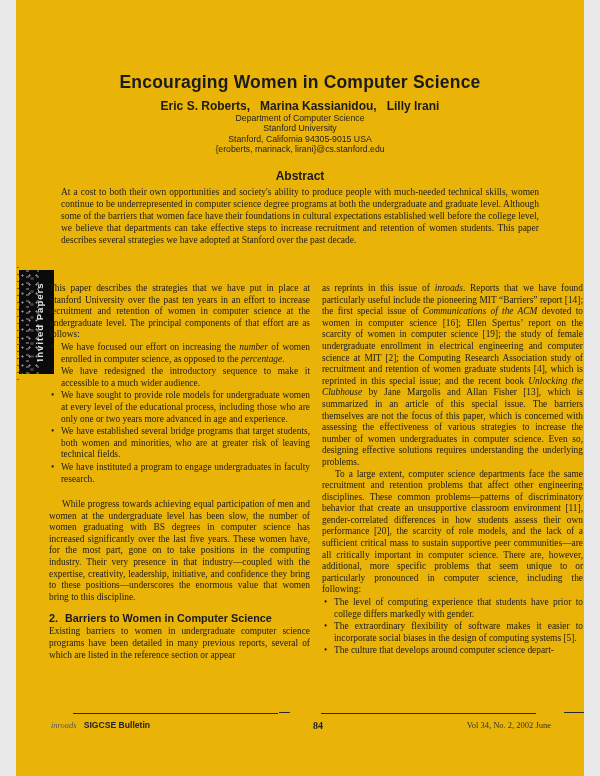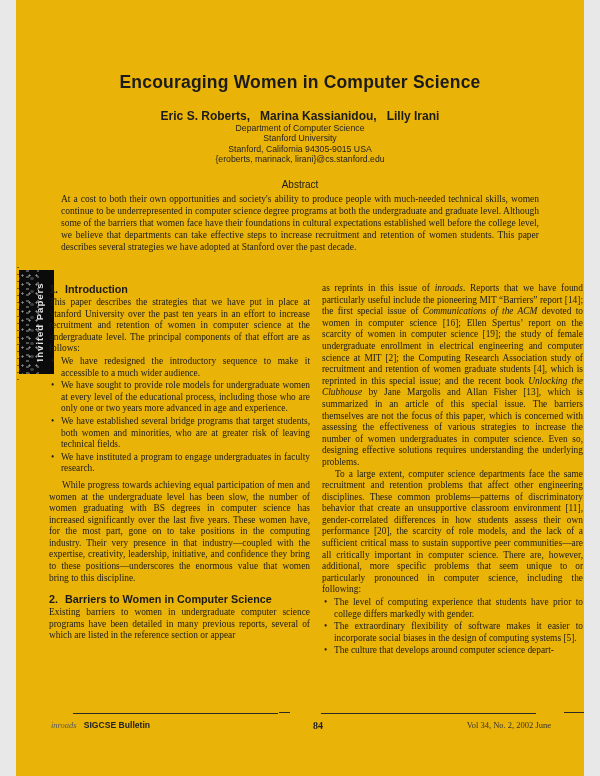--- a/index.html
+++ b/index.html
@@ -29,47 +29,47 @@
   }
   .tab-label{
     position:absolute;left:58%;top:50%;
     transform:translate(-50%,-50%) rotate(-90deg);
     white-space:nowrap;color:#e3e3e3;
     font:bold 9.5px "Liberation Sans", sans-serif;letter-spacing:1px;
   }
   
   .header{padding-top:72px;text-align:center;font-family:"Liberation Sans", sans-serif;}
   .title{font-size:17.5px;font-weight:bold;letter-spacing:.2px;}
-  .authors{margin-top:16px;font-size:12px;font-weight:bold;}
+  .authors{margin-top:6px;font-size:12px;font-weight:bold;}
   .authors span{margin:0 5px;}
   .affil{font-size:8.7px;line-height:10.3px;color:#222;}
   
   .abstract{margin:15px 45px 0 45px;}
   .abstract h2{
     margin:0;text-align:center;font-family:"Liberation Sans", sans-serif;
-    font-size:10px;font-weight:normal;
+    font-size:12px;font-weight:bold;
   }
   .abstract p{
     margin:3px 0 0 0;font-size:9.5px;line-height:12px;text-align:justify;
   }
   
   .columns{
     position:absolute;left:33px;top:283px;width:534px;
     display:flex;gap:12px;
   }
   .col{width:261px;font-size:9.4px;line-height:11.6px;text-align:justify;}
   .col h3{
     margin:9px 0 2px 0;font-family:"Liberation Sans", sans-serif;
     font-size:10.8px;font-weight:bold;text-align:left;line-height:12px;
   }
   .col h3:first-child{margin-top:0;}
   .col h3 .h-num{display:inline-block;width:16px;}
   .col p{margin:0;}
   .col p.indent{text-indent:13px;}
-  .col p.gap{margin-top:5px;}
+  .col p.gap{margin-top:14px;}
   .bullet{position:relative;padding-left:12px;margin-top:1px;}
   .bullet .dot{position:absolute;left:2px;top:0;}
   .it{font-style:italic;}
   
   .rule{position:absolute;height:1px;background:#2a2a2a;}
   .rule.r1{left:57px;top:713px;width:205px;}
   .rule.rd1{left:263px;top:712px;width:11px;}
   .rule.r2{left:305px;top:713px;width:215px;}
   .rule.rd2{left:548px;top:712px;width:20px;}
   .footer-row{
@@ -107,25 +107,25 @@
   </div>
 
   <div class="abstract">
     <h2>Abstract</h2>
     <p>At a cost to both their own opportunities and society's ability to produce people with much-needed technical skills, women continue to be underrepresented in computer science degree programs at both the undergraduate and graduate level. Although some of the barriers that women face have their foundations in cultural expectations established well before the college level, we believe that departments can take effective steps to increase recruitment and retention of women students. This paper describes several strategies we have adopted at Stanford over the past decade.</p>
   </div>
 
   <div class="columns">
 
     <div class="col">
-      <h3><span class="h-num">1.</span><span>Introduction</span></h3>
       <p>This paper describes the strategies that we have put in place at Stanford University over the past ten years in an effort to increase recruitment and retention of women in computer science at the undergraduate level. The principal components of that effort are as follows:</p>
 
       <div class="bullet">
         <span class="dot">•</span>
+        <span><span>We have focused our effort on increasing the </span><span class="it">number</span><span> of women enrolled in computer science, as opposed to the </span><span class="it">percentage</span><span>.</span></span>
       </div>
       <div class="bullet">
         <span class="dot">•</span>
         <span><span>We have redesigned the introductory sequence to make it accessible to a much wider audience.</span></span>
       </div>
       <div class="bullet">
         <span class="dot">•</span>
         <span><span>We have sought to provide role models for undergraduate women at every level of the educational process, including those who are only one or two years more advanced in age and experience.</span></span>
       </div>
       <div class="bullet">

